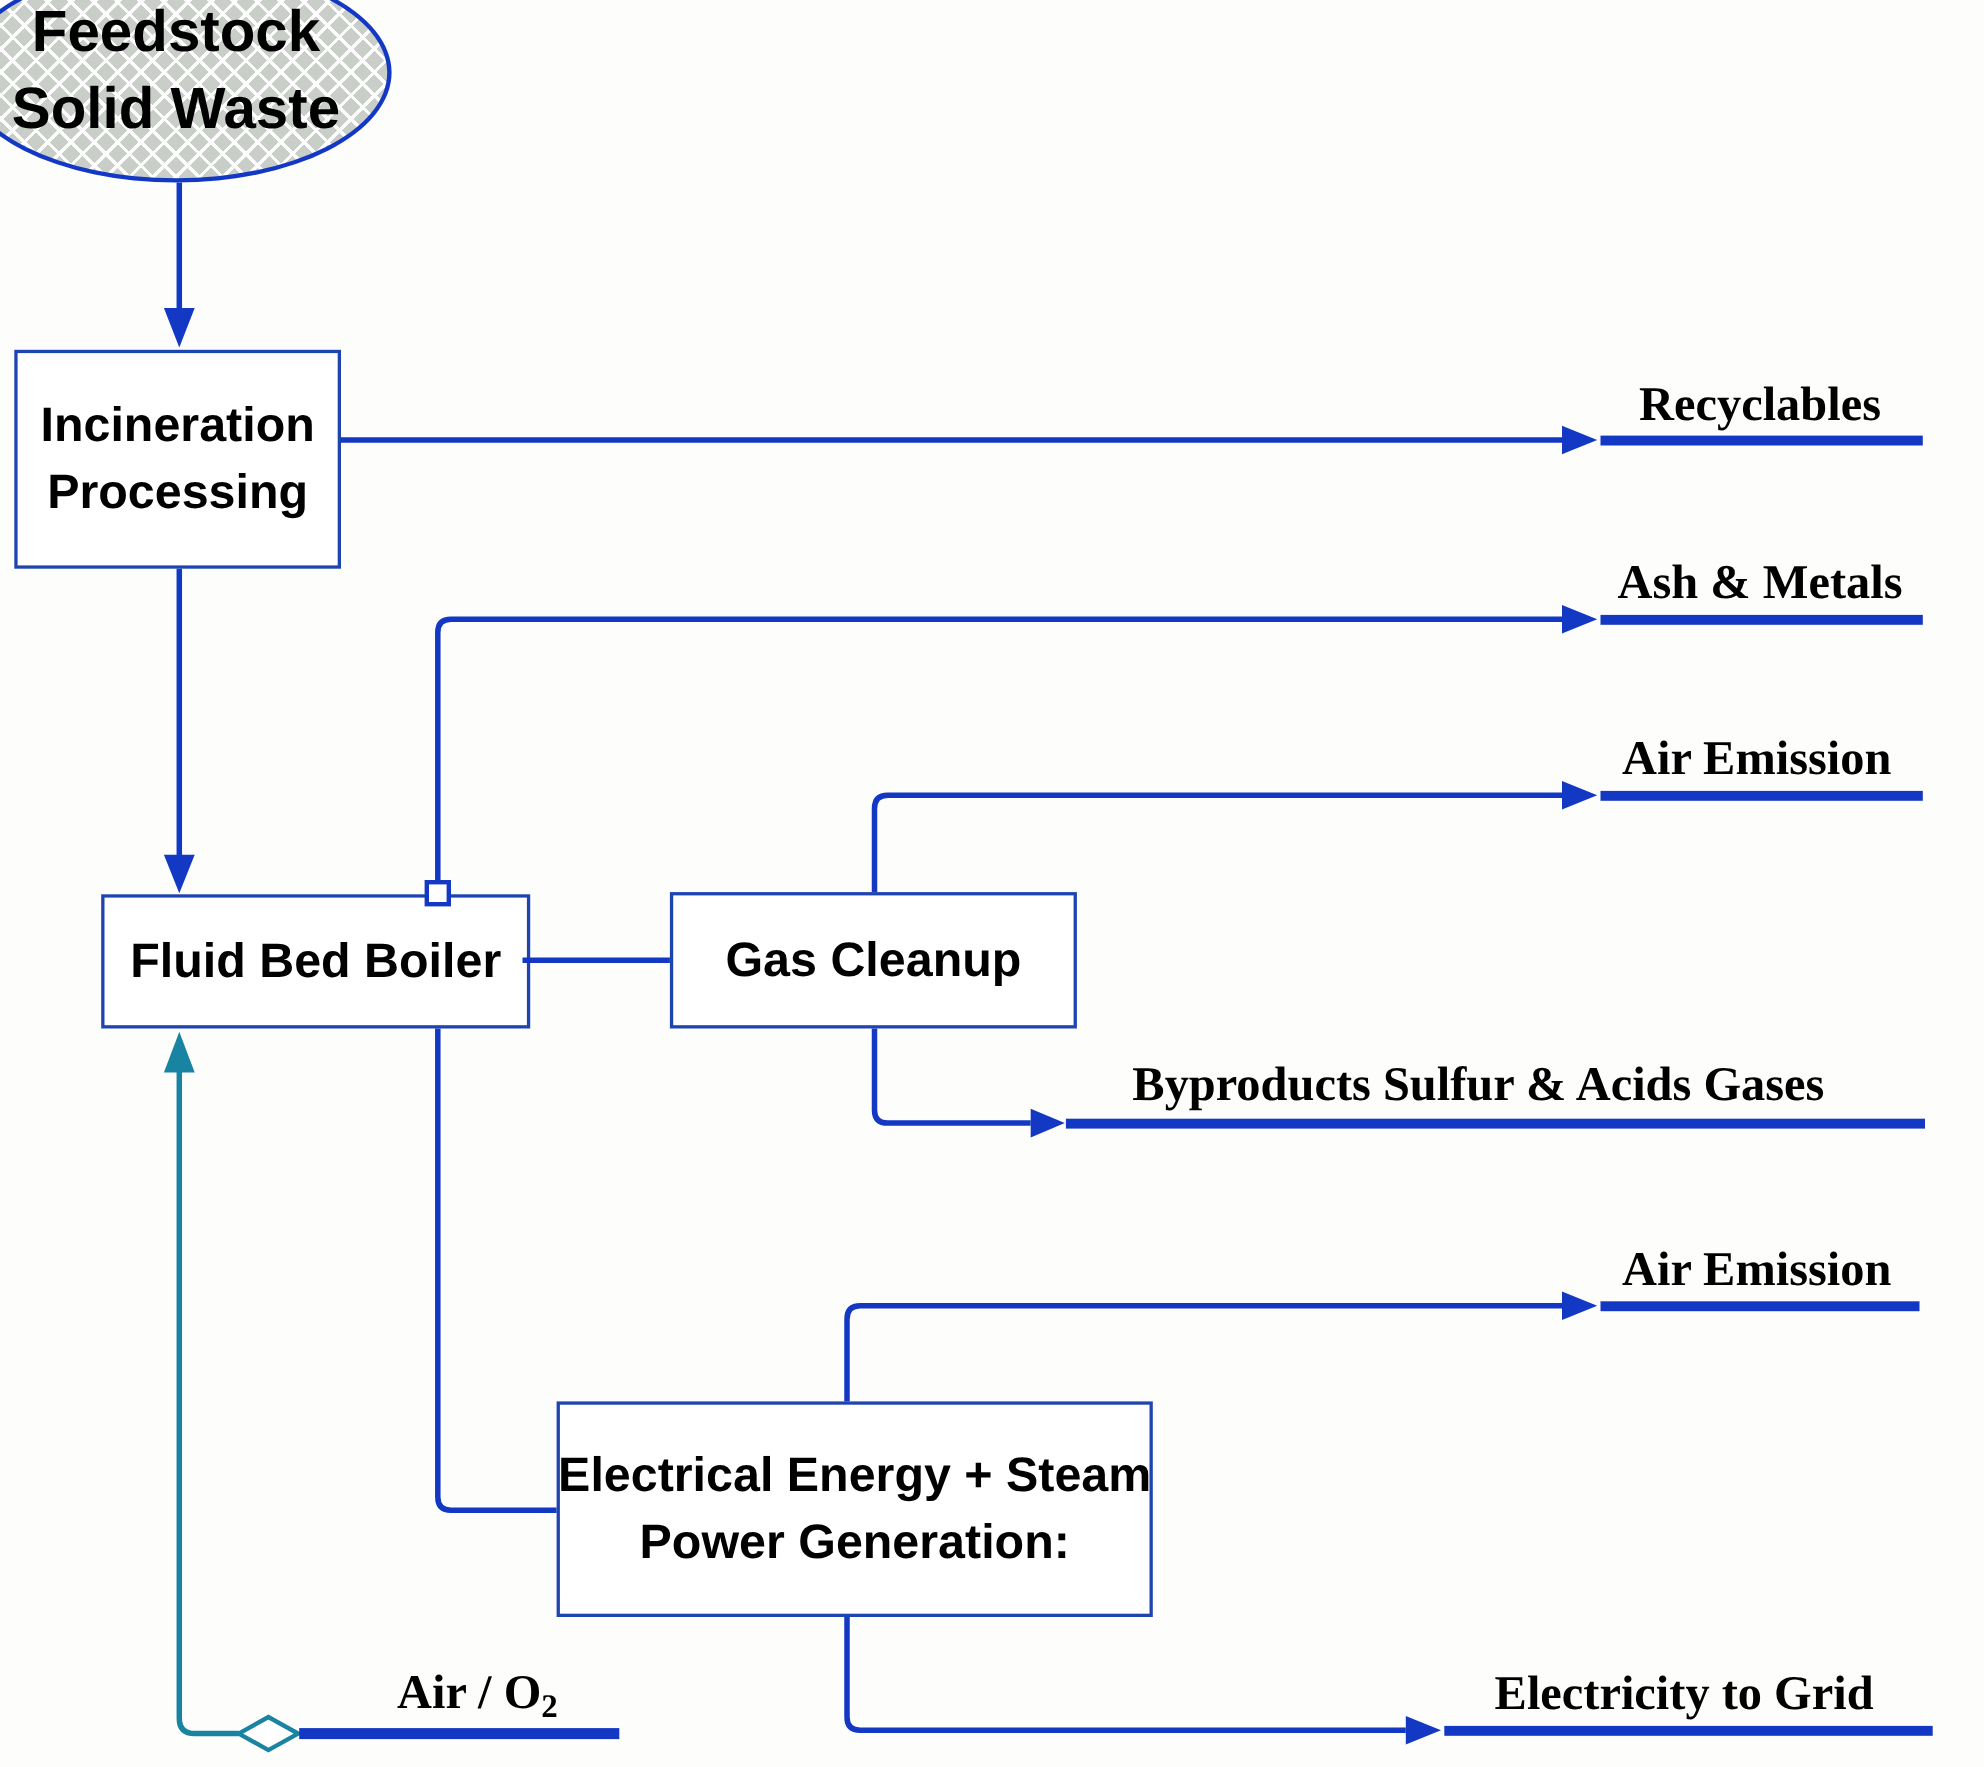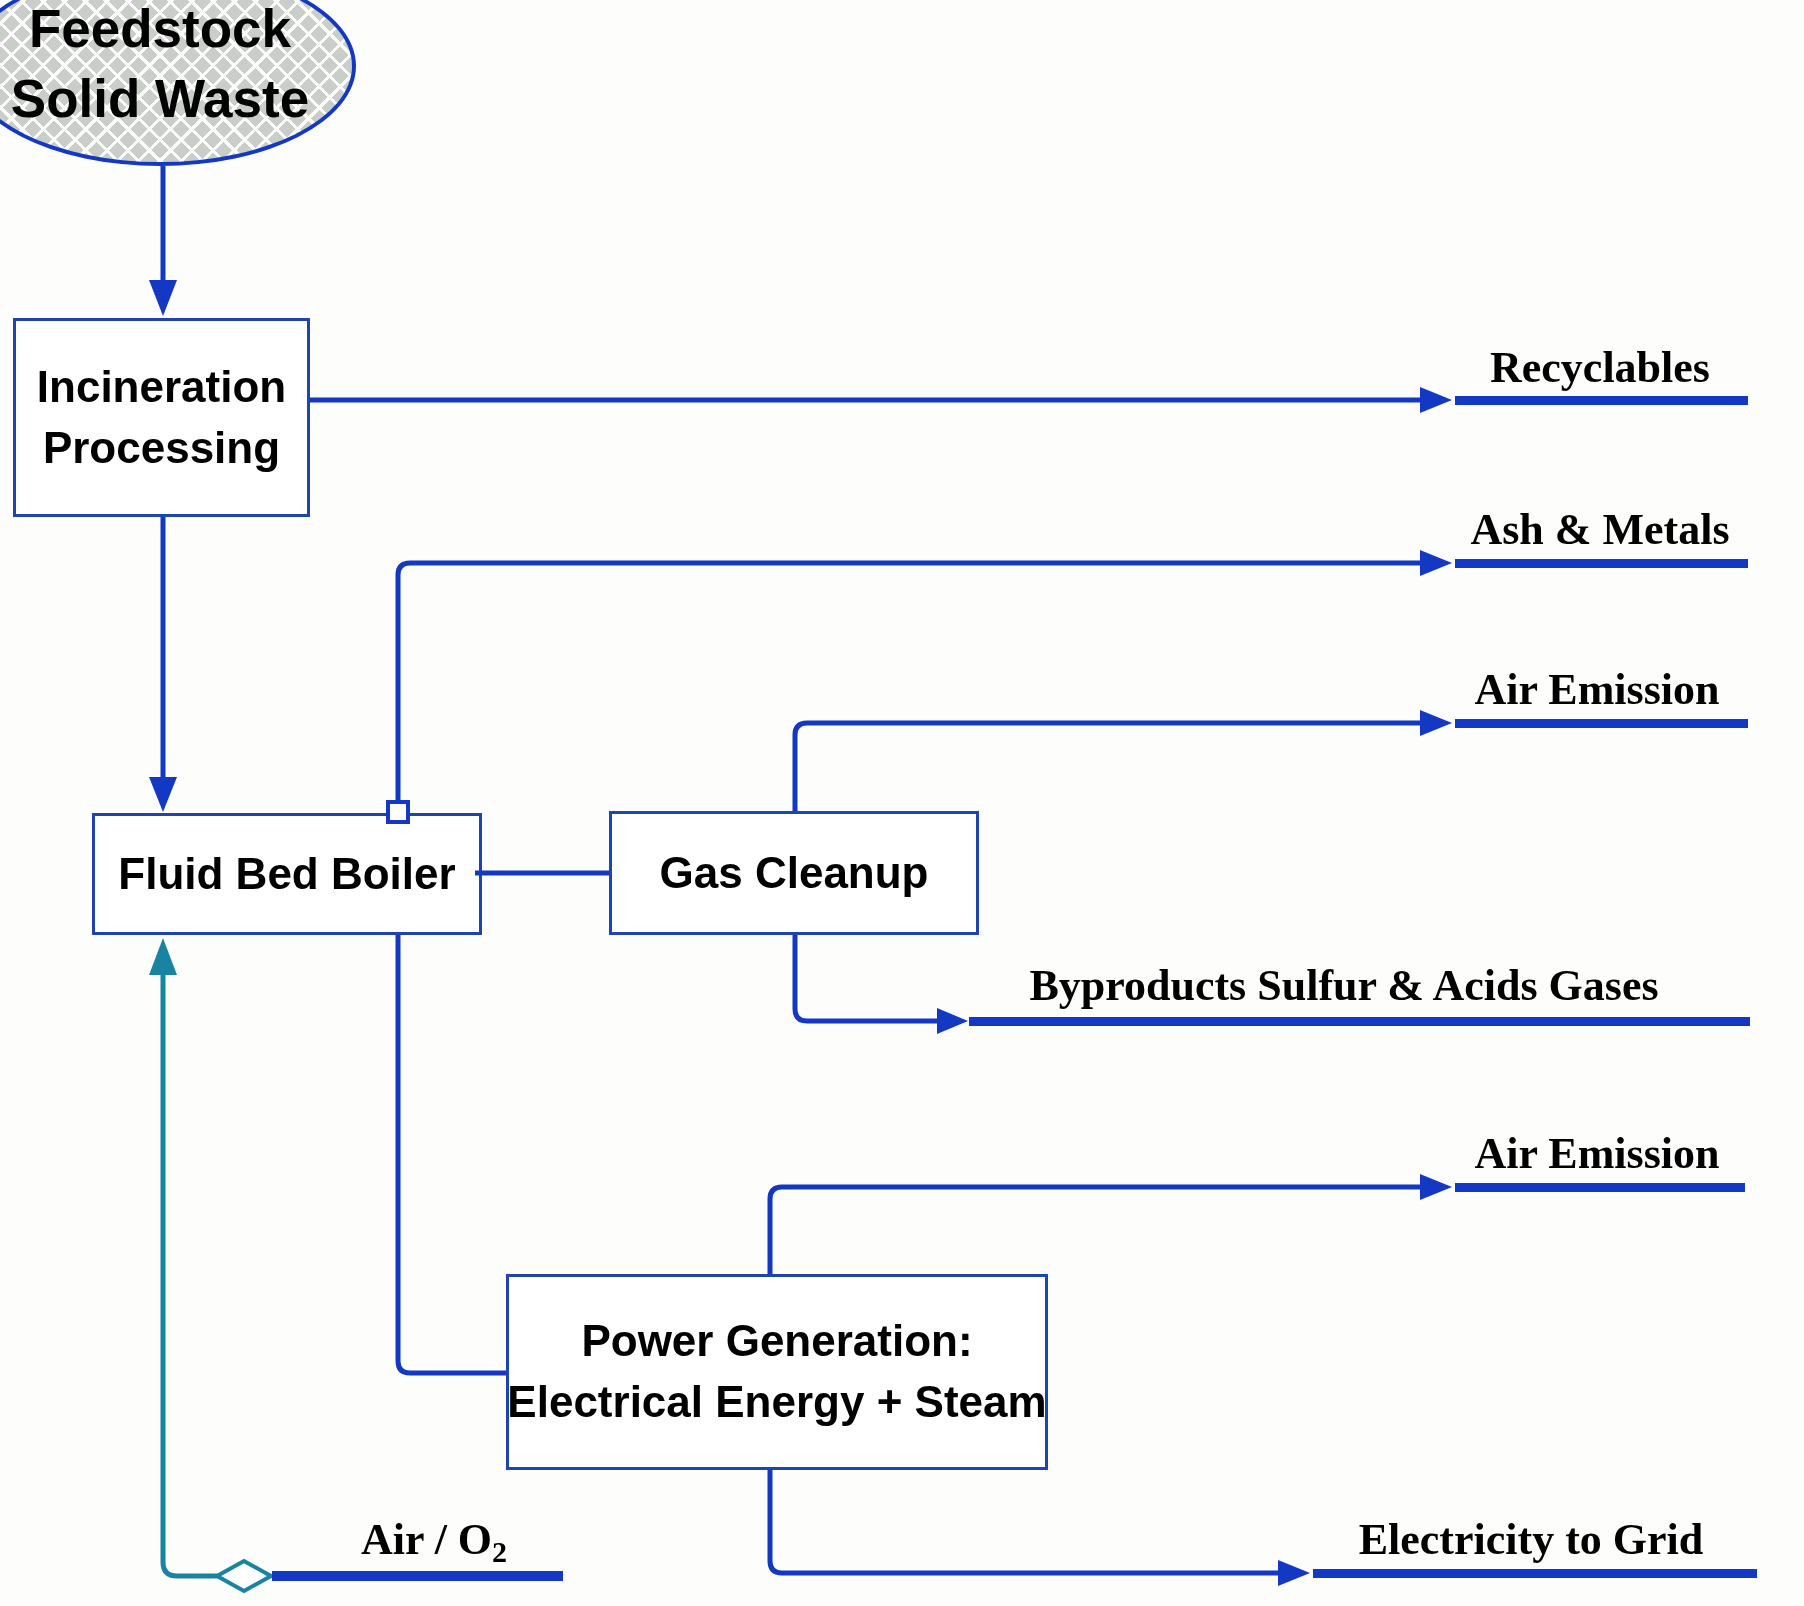--- a/index.html
+++ b/index.html
@@ -51,22 +51,22 @@
 
   <div class="node" style="left:92px;top:813px;width:390px;height:122px;">
     <span class="bt">Fluid Bed Boiler</span>
   </div>
 
   <div class="node" style="left:609px;top:811px;width:370px;height:124px;">
     <span class="bt">Gas Cleanup</span>
   </div>
 
   <div class="node" style="left:506px;top:1274px;width:542px;height:196px;">
+    <span class="bt">Electrical Energy + Steam</span>
     <span class="bt">Power Generation:</span>
-    <span class="bt">Electrical Energy + Steam</span>
   </div>
 
   <svg id="wires" width="1804" height="1606" viewBox="0 0 1804 1606">
 
     <line class="w" x1="163" y1="166" x2="163" y2="282"></line>
     <polygon class="ah" points="149,280 177,280 163,316"></polygon>
 
     <line class="w" x1="310" y1="400" x2="1420" y2="400"></line>
     <polygon class="ah" points="1420,387 1420,413 1452,400"></polygon>
     <rect class="bar" x="1455" y="396" width="293" height="9"></rect>

